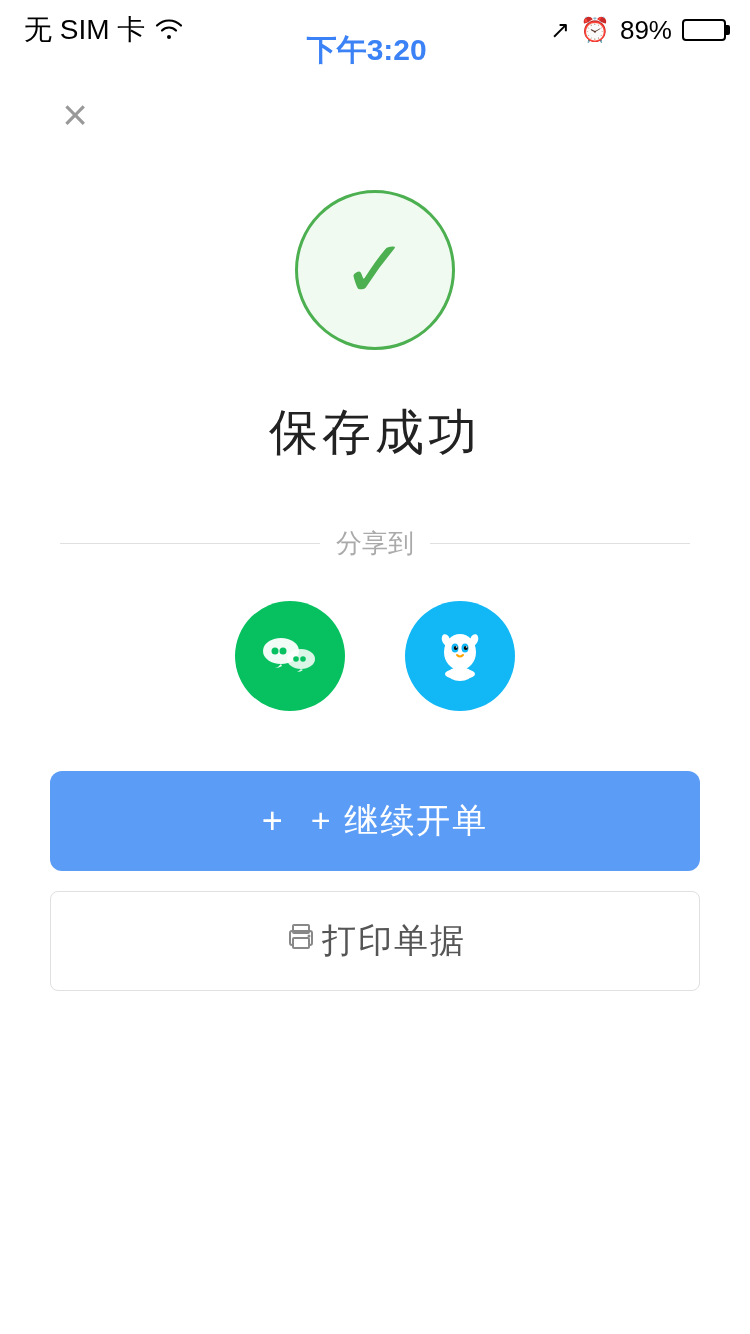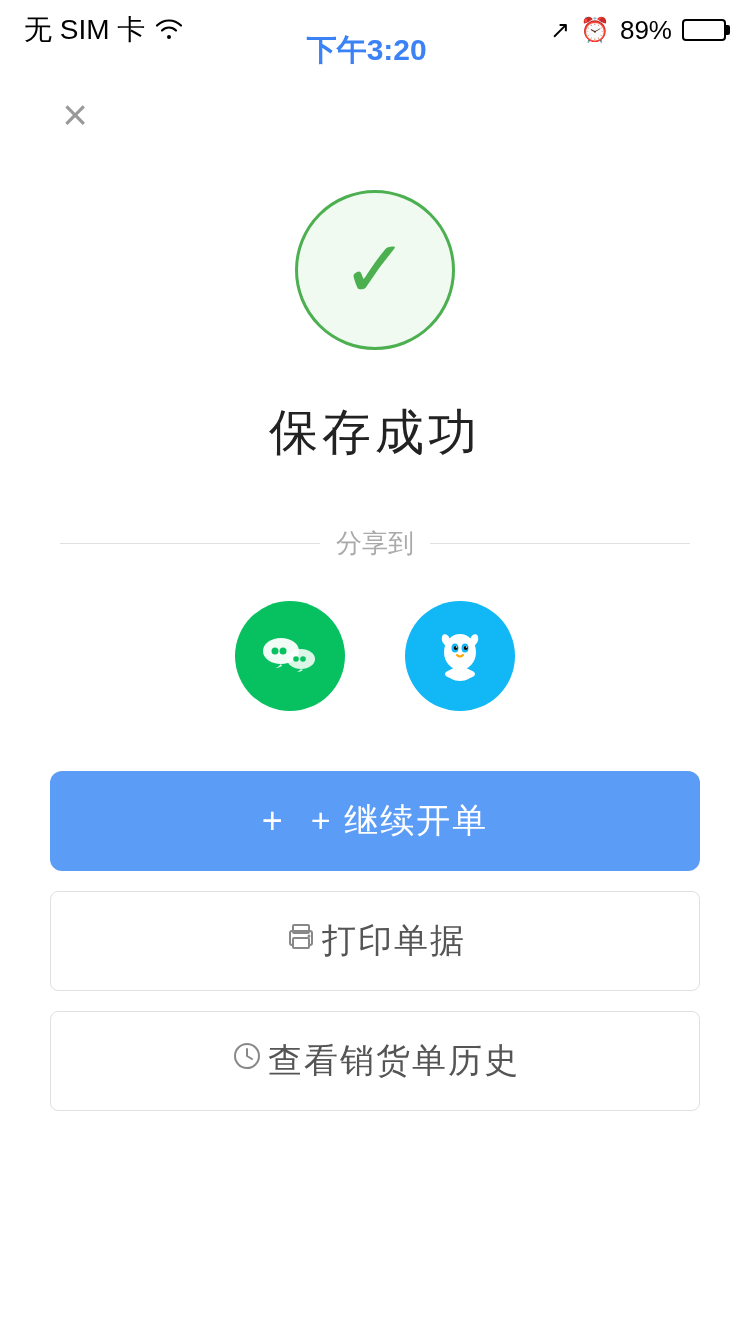--- a/index.html
+++ b/index.html
@@ -341,22 +341,13 @@
       <svg width="34" height="34" viewBox="0 0 34 34" fill="none">
         <rect x="6" y="12" width="22" height="14" rx="2" stroke="#888" stroke-width="2"></rect>
         <rect x="9" y="6" width="16" height="8" rx="1" stroke="#888" stroke-width="2"></rect>
         <rect x="9" y="19" width="16" height="10" rx="1" stroke="#888" stroke-width="2" fill="white"></rect>
         <circle cx="25" cy="17" r="1.5" fill="#888"></circle>
       </svg>
     </span>
     <span>打印单据</span>
   </button>
 
-  <button class="btn-secondary">
-    <span class="btn-icon-gray">
-      <svg width="34" height="34" viewBox="0 0 34 34" fill="none">
-        <circle cx="17" cy="17" r="12" stroke="#888" stroke-width="2"></circle>
-        <path d="M17 10 L17 17 L22 20" stroke="#888" stroke-width="2" stroke-linecap="round" stroke-linejoin="round"></path>
-      </svg>
-    </span>
-    <span>查看销货单历史</span>
-  </button>
 </div>
 
 </body></html>

